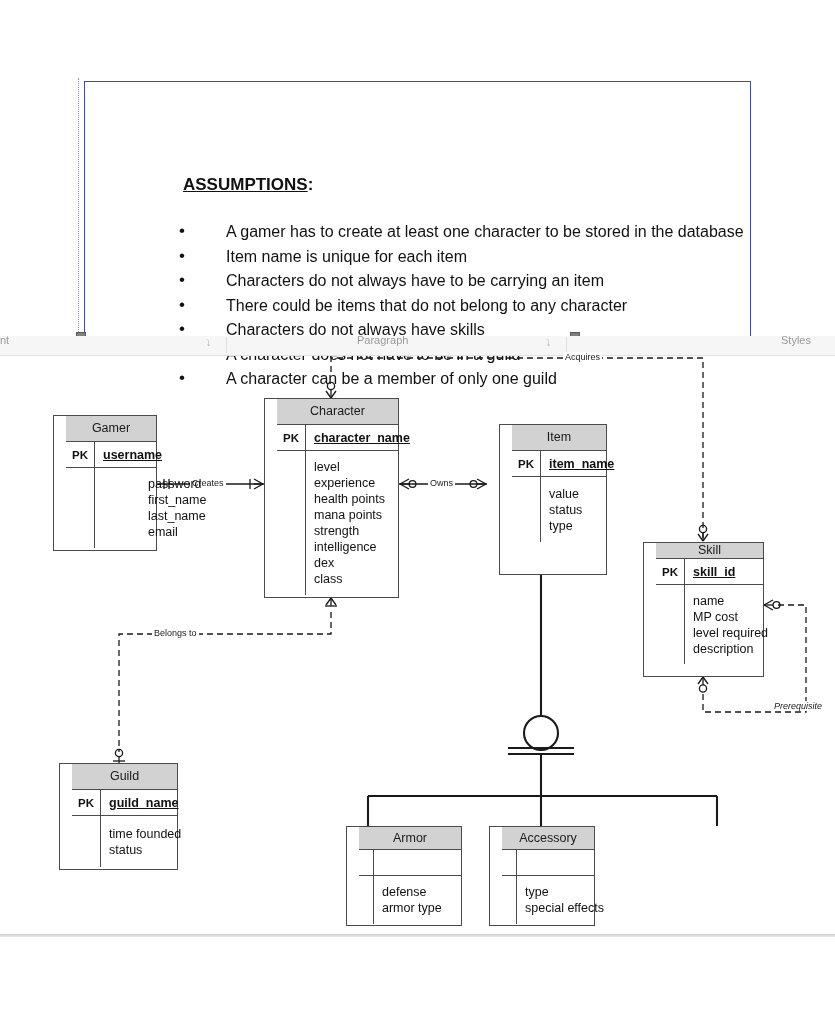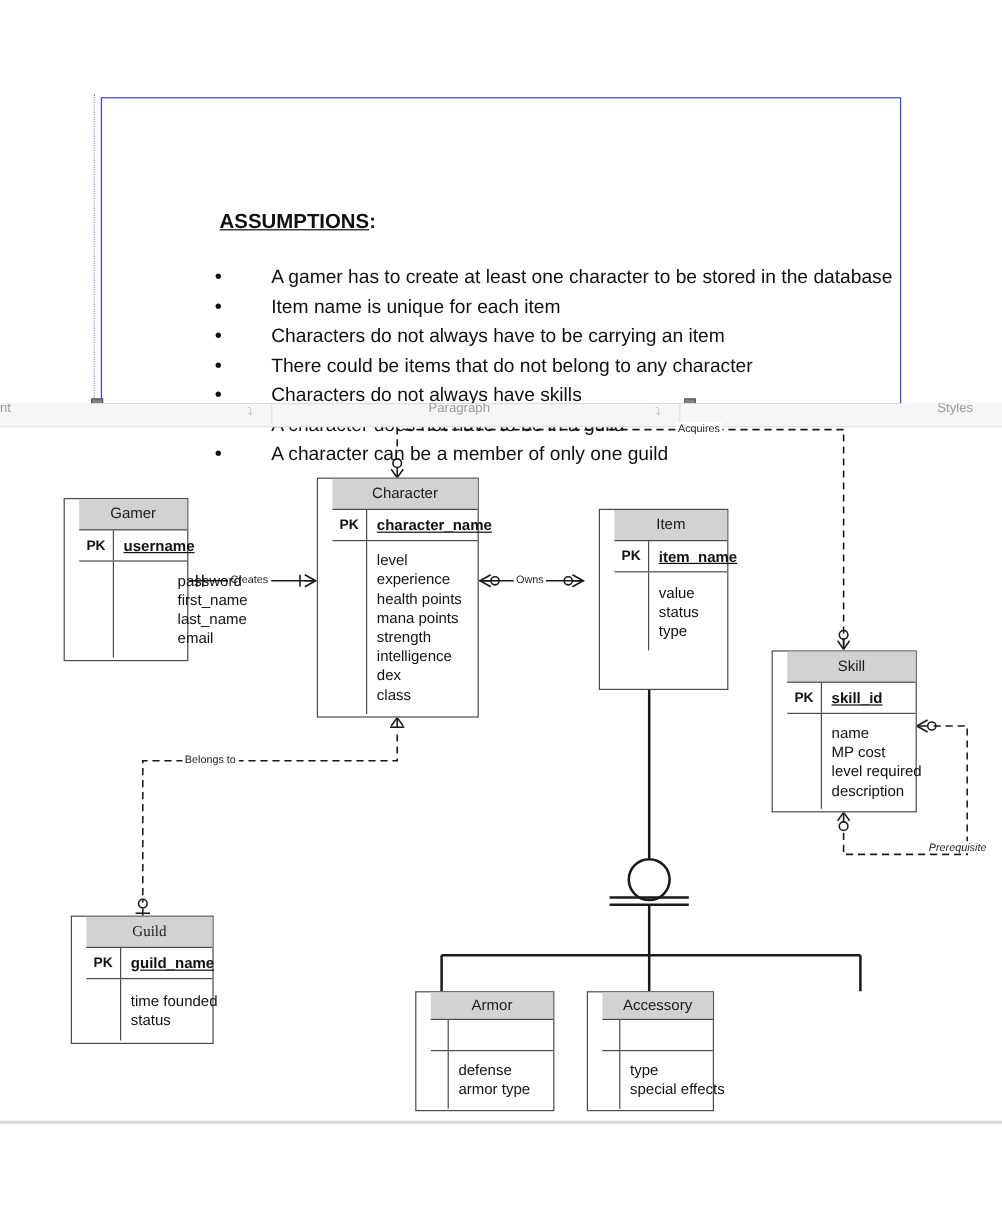--- a/index.html
+++ b/index.html
@@ -222,40 +222,40 @@
       <div class="pk-col" style="width:29px;"></div>
       <div class="attr-col">
         <span class="attr">value</span>
         <span class="attr">status</span>
         <span class="attr">type</span>
       </div>
     </div>
   </div>
 
   <div class="entity" style="left:643px;top:542px;width:121px;height:135px;">
-    <div class="ent-header" style="height:26px;">Skill</div>
+    <div class="ent-header" style="height:16px;">Skill</div>
     <div class="ent-row pk-row" style="height:26px;">
       <div class="pk-col" style="width:29px;">PK</div>
       <div class="attr-col">
           <span class="pk-name">skill_id</span>
         </div>
     </div>
     <div class="ent-row" style="height:79px;">
       <div class="pk-col" style="width:29px;"></div>
       <div class="attr-col">
         <span class="attr">name</span>
         <span class="attr">MP cost</span>
         <span class="attr">level required</span>
         <span class="attr">description</span>
       </div>
     </div>
   </div>
 
   <div class="entity" style="left:59px;top:763px;width:119px;height:107px;">
-    <div class="ent-header" style="height:26px;font-family:Liberation Serif, serif;">Guild</div>
+    <div class="ent-header" style="height:26px;">Guild</div>
     <div class="ent-row pk-row" style="height:26px;">
       <div class="pk-col" style="width:29px;">PK</div>
       <div class="attr-col">
           <span class="pk-name">guild_name</span>
         </div>
     </div>
     <div class="ent-row" style="height:51px;">
       <div class="pk-col" style="width:29px;"></div>
       <div class="attr-col">
         <span class="attr">time founded</span>

